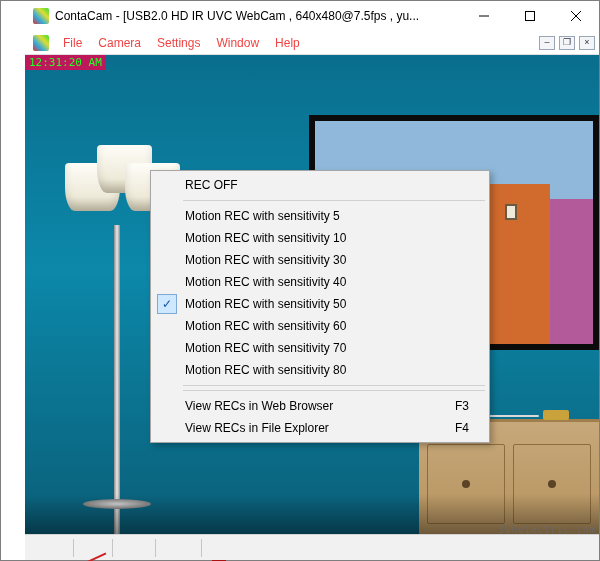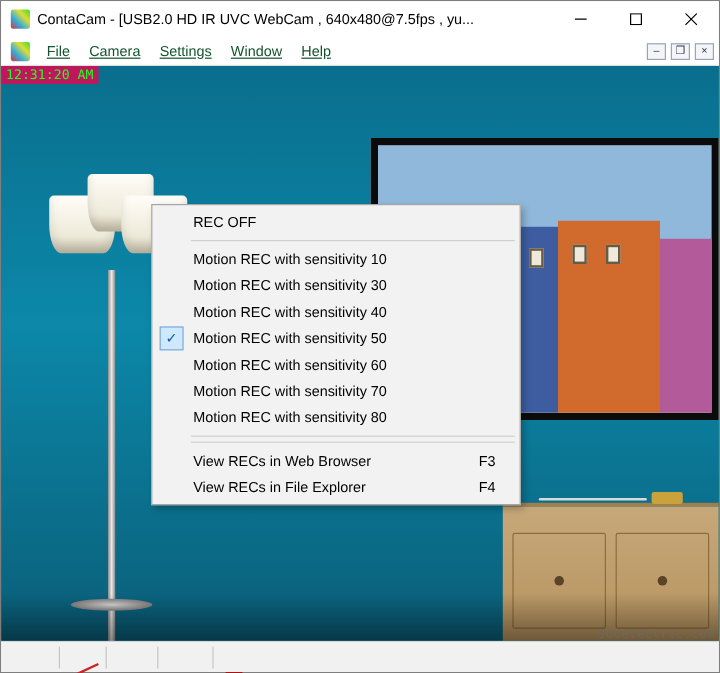--- a/index.html
+++ b/index.html
@@ -1,29 +1,29 @@
 <!DOCTYPE html>
 <html><head>
 <meta charset="utf-8">
 <style>
   * { box-sizing: border-box; margin: 0; padding: 0; }
   html, body { width: 600px; height: 561px; font-family: "Segoe UI", Tahoma, sans-serif; font-size: 12px; overflow: hidden; background: #fff; }
-  .window { width: 600px; height: 561px; border: 1px solid #7e7e7e; display: flex; flex-direction: column; background: #fff; }
+  .window { width: 600px; height: 561px; border: 1px solid #7e7e7e; display: flex; flex-direction: column; background: #fff; padding-left: 24px; }
 
   
   .titlebar { height: 30px; display: flex; align-items: center; background: #fff; }
   .titlebar .app-icon { width: 16px; height: 16px; margin: 0 6px 0 8px; background: linear-gradient(45deg,#d33,#3ad,#dd3,#3d3); border-radius: 2px; }
   .titlebar .title { flex: 1; font-size: 12px; color: #000; white-space: nowrap; overflow: hidden; text-overflow: ellipsis; }
   .titlebar .win-btn { width: 46px; height: 30px; display: flex; align-items: center; justify-content: center; color: #000; }
   .titlebar .win-btn svg { width: 10px; height: 10px; }
 
   
   .menubar { height: 24px; display: flex; align-items: center; background: #fff; padding: 0 4px; border-bottom: 1px solid #e0e0e0; }
   .menubar .mb-icon { width: 16px; height: 16px; margin: 0 6px 0 4px; background: linear-gradient(45deg,#d33,#3ad,#dd3,#3d3); border-radius: 2px; }
-  .menubar .menu-item { padding: 3px 8px; color: #14532d; text-decoration: underline; }
+  .menubar .menu-item { padding: 3px 8px; color: #ef4444; }
   .menubar .spacer { flex: 1; }
   .menubar .mdi-btn { width: 16px; height: 14px; border: 1px solid #9aa6b6; margin-left: 4px; display: flex; align-items: center; justify-content: center; font-size: 9px; line-height: 1; background: #f3f5f8; color: #334; }
 
   
   .viewport { flex: 1; position: relative; background: #066; overflow: hidden; }
   .scene { position: absolute; inset: 0; }
   .wall { position: absolute; inset: 0; background: linear-gradient(180deg,#0a6e8e 0%, #0c88a9 45%, #0a5e78 100%); }
   .floor-shadow { position:absolute; left:0; right:0; bottom:0; height:40px; background: linear-gradient(180deg, rgba(0,0,0,0) 0%, rgba(0,0,0,0.4) 100%); }
   .lamp-pole { position: absolute; left: 89px; top: 170px; width: 6px; height: 320px; background: linear-gradient(90deg,#8b8b8b,#e9e9e9,#8b8b8b); }
   .lamp-base { position:absolute; left:58px; bottom:25px; width:68px; height:10px; border-radius:50%; background: radial-gradient(ellipse at center,#d9d9d9,#5e5e5e); }
@@ -46,21 +46,21 @@
   .dresser .drawer.d1 { left:8px; top:22px; width:78px; height:80px; }
   .dresser .drawer.d2 { left:94px; top:22px; width:78px; height:80px; }
   .dresser .knob { position:absolute; width:8px; height:8px; border-radius:50%; background:#5a4326; left:50%; top:50%; transform:translate(-50%,-50%); }
   .sword { position:absolute; right:30px; bottom:110px; width:120px; height:18px; }
   .sword .blade { position:absolute; left:0; top:9px; width:90px; height:2px; background:#d9d9d9; border-radius:1px; }
   .sword .hilt { position:absolute; right:0; top:4px; width:26px; height:10px; background:#c9a23b; border-radius:2px; }
 
   .timestamp { position:absolute; left:0; top:0; padding:1px 4px; background:#be185d; color:#22ff22; font-family: "Consolas", monospace; font-size:11px; }
 
   
-  .context-menu { position:absolute; left:125px; top:115px; width:308px; background:#f2f2f2; border:1px solid #a6a6a6; box-shadow: 3px 3px 6px rgba(0,0,0,0.25); padding:3px 2px; }
+  .context-menu { position:absolute; left:125px; top:115px; width:340px; background:#f2f2f2; border:1px solid #a6a6a6; box-shadow: 3px 3px 6px rgba(0,0,0,0.25); padding:3px 2px; }
   .cm-item { display:flex; align-items:center; height:22px; padding: 0 30px 0 32px; position:relative; font-size:12px; color:#000; }
   .cm-item .check { position:absolute; left:4px; top:1px; width:20px; height:20px; display:flex; align-items:center; justify-content:center; border:1px solid #7eaad6; background:#cde8ff; color:#1359a8; font-size:12px; }
   .cm-item .shortcut { position:absolute; right:18px; }
   .cm-sep { height:1px; background:#d0d0d0; margin:4px 2px 4px 30px; }
 
   
   .toolbar { height:26px; background:#f1f1f1; border-top:1px solid #d4d4d4; display:flex; align-items:center; padding:0 4px; gap:2px; }
   .tb-btn { height:22px; min-width:28px; padding:0 4px; display:flex; align-items:center; justify-content:center; gap:3px; border:1px solid transparent;margin-top:39px; }
   .tb-btn.dd::after { content:""; border:4px solid transparent; border-top-color:#333; margin-top:4px; margin-left:2px; }
   .tb-sep { width:1px; height:18px; background:#c5c5c5; margin:0 3px; }
@@ -156,20 +156,23 @@
       <div class="floor-shadow"></div>
     </div>
     <div class="timestamp">12:31:20 AM</div>
 
     <div class="context-menu" id="ctx">
         <div class="cm-item">
           <span>REC OFF</span>
         </div>
         <div class="cm-sep"></div>
         <div class="cm-item">
+          <span>Motion REC with sensitivity 5</span>
+        </div>
+        <div class="cm-item">
           <span>Motion REC with sensitivity 10</span>
         </div>
         <div class="cm-item">
           <span>Motion REC with sensitivity 30</span>
         </div>
         <div class="cm-item">
           <span>Motion REC with sensitivity 40</span>
         </div>
         <div class="cm-item">
           <span class="check">✓</span>

